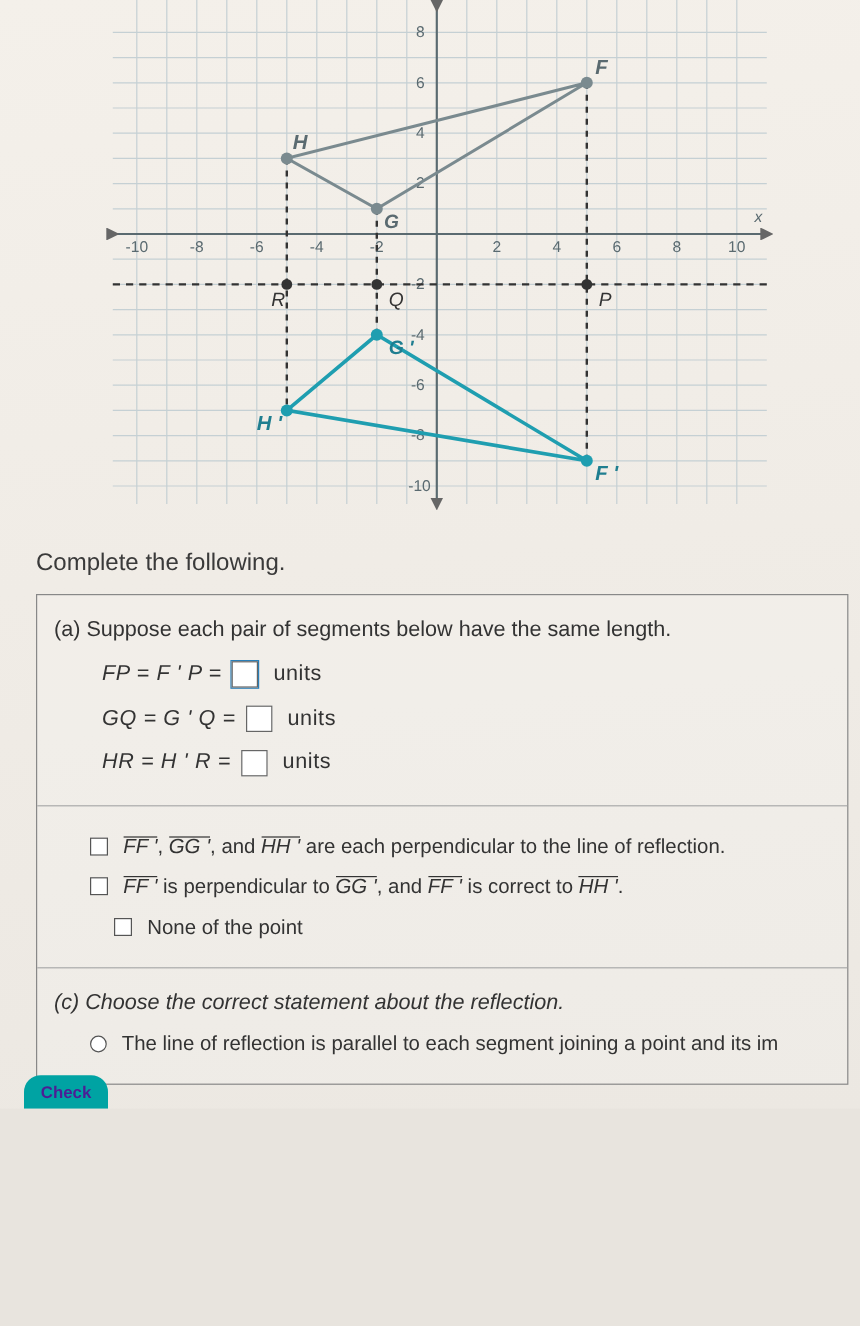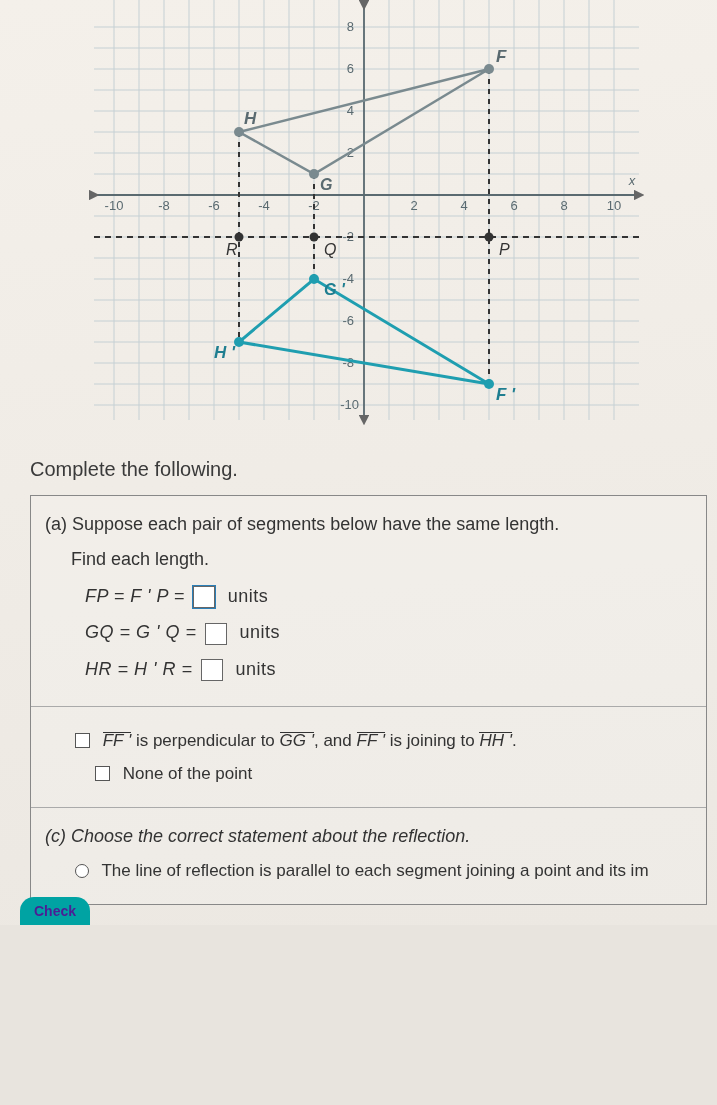--- a/index.html
+++ b/index.html
@@ -207,44 +207,47 @@
       <text x="130" y="358" font-size="17" font-style="italic" font-weight="bold" fill="#1f7e90">H '</text>
     </svg>
   </div>
 
   <div class="instruct">Complete the following.</div>
 
   <div class="qbox">
 
     <div class="qrow parta">
       <div>(a) Suppose each pair of segments below have the same length.</div>
-      <div class="sub">Find each length.</div>
       <div class="eq">
         <span>FP  =  F ' P  = </span>
         <span class="blank active"></span>
         <span class="u">units</span>
       </div>
       <div class="eq">
         <span>GQ  =  G ' Q  = </span>
         <span class="blank"></span>
         <span class="u">units</span>
       </div>
       <div class="eq">
         <span>HR  =  H ' R  = </span>
         <span class="blank"></span>
         <span class="u">units</span>
       </div>
     </div>
 
     <div class="qrow">
 
-
       <div class="optrow">
         <span class="chk"></span>
-        <span class="seg">FF '</span><span> is perpendicular to </span><span class="seg">GG '</span><span>, and </span><span class="seg">FF '</span><span> is joining to </span><span class="seg">HH '</span><span>.</span>
+        <span class="seg">FF '</span><span>, </span><span class="seg">GG '</span><span>, and </span><span class="seg">HH '</span><span> are each perpendicular to the line of reflection.</span>
+      </div>
+
+      <div class="optrow">
+        <span class="chk"></span>
+        <span class="seg">FF '</span><span> is perpendicular to </span><span class="seg">GG '</span><span>, and </span><span class="seg">FF '</span><span> is correct to </span><span class="seg">HH '</span><span>.</span>
       </div>
 
 
       <div class="optrow last">
         <span class="chk"></span>
         <span>None of the point</span>
       </div>
     </div>
 
     <div class="qrow partc-inner">

